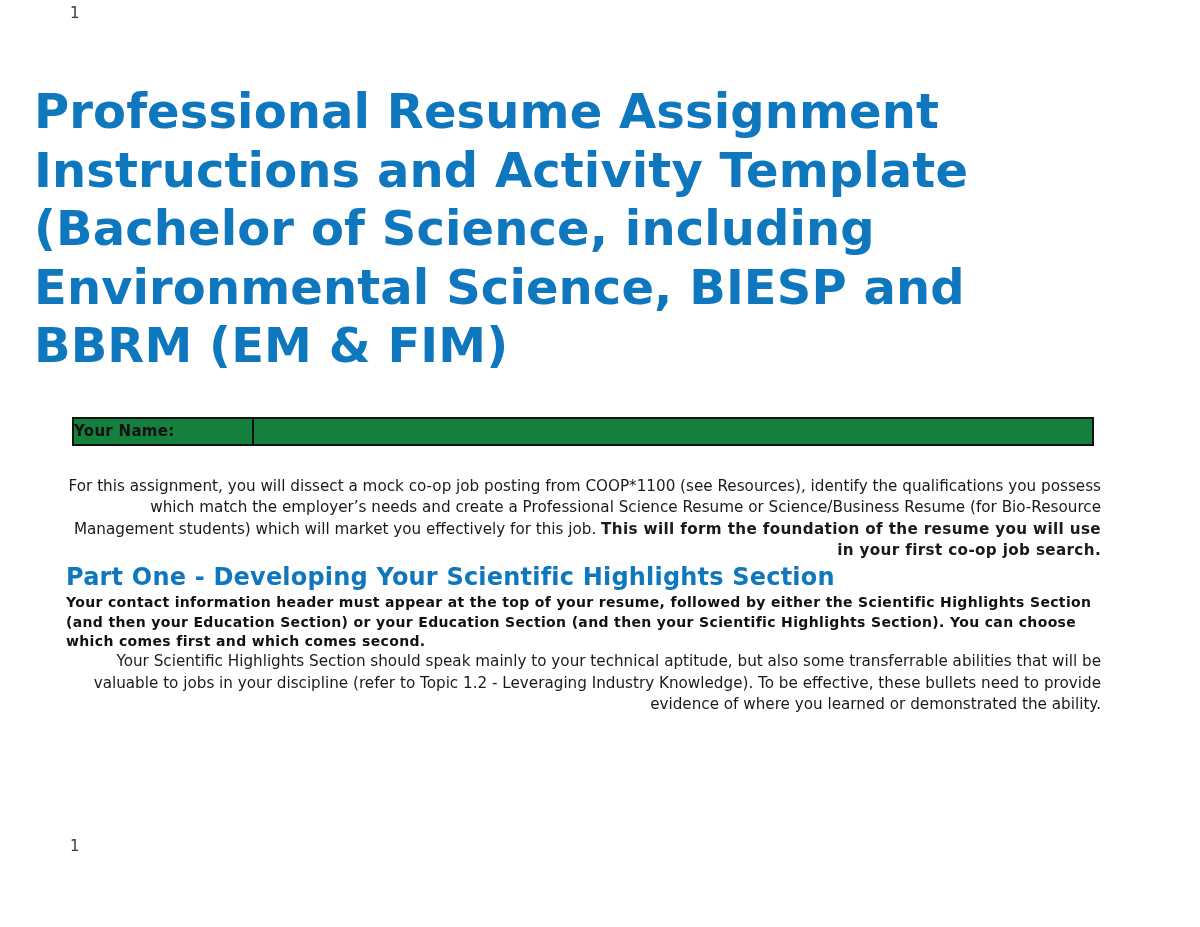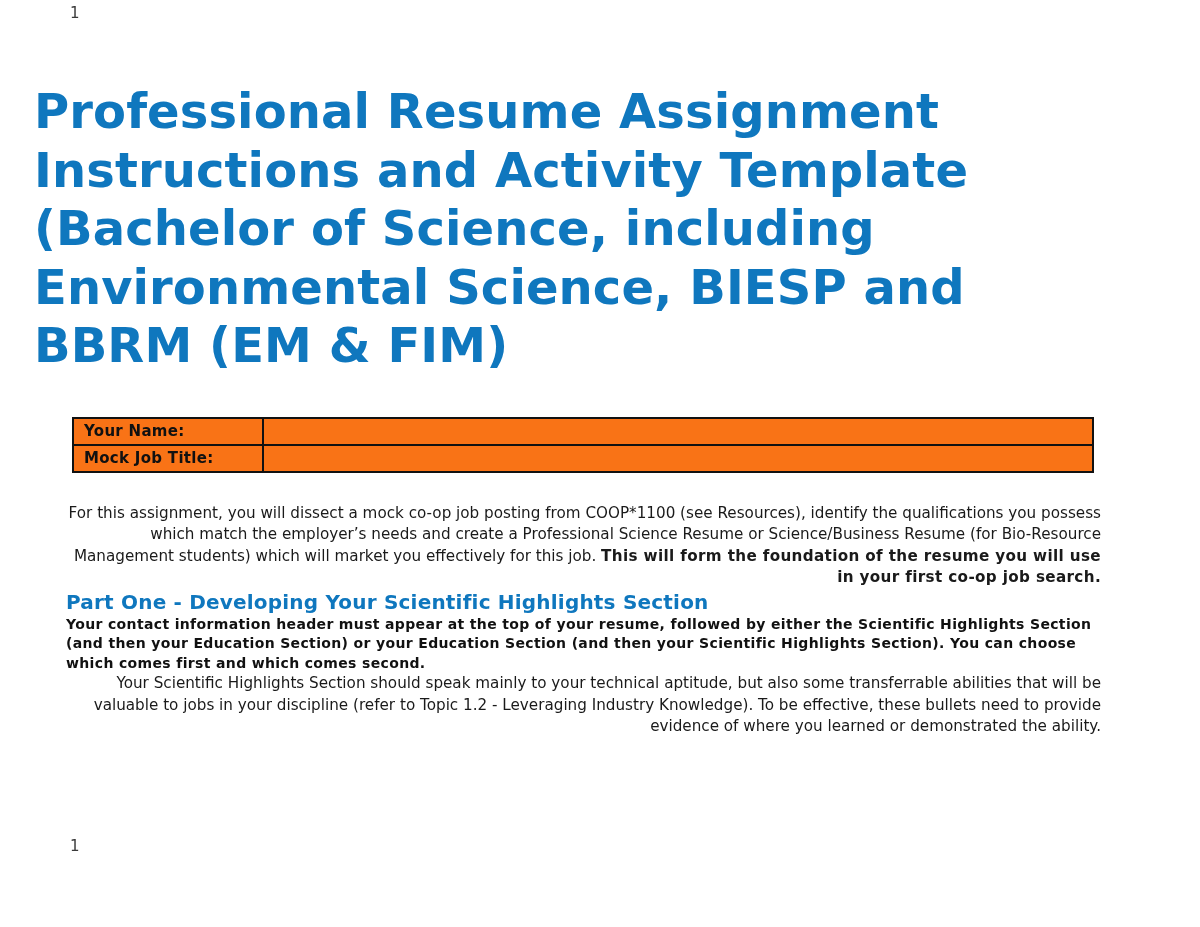--- a/index.html
+++ b/index.html
@@ -57,23 +57,23 @@
     width: 1022px;
   }
   table.info-table {
     border-collapse: collapse;
     width: 100%;
     table-layout: fixed;
     background: #FAE1D5;
   }
   table.info-table td {
     border: 2px solid #111111;
-    background: #f97316;
+    background: #15803d;
     height: 20px;
-    padding: 2px 6px 3px 10px;
+    padding: 2px 6px 3px 0;
     font-family: "DejaVu Sans", sans-serif;
     font-size: 15px;
     font-weight: bold;
     color: #111111;
     letter-spacing: 0.3px;
     vertical-align: middle;
   }
   table.info-table td.label-cell { width: 172px; white-space: nowrap; }
   table.info-table td.value-cell { font-weight: normal; }
 
@@ -100,21 +100,21 @@
     font-family: "DejaVu Sans", sans-serif;
     font-size: 14px;
     font-weight: bold;
     letter-spacing: 0.35px;
     line-height: 1.38;
     color: #111111;
   }
   h2.part-heading {
     margin: 0;
     font-family: "DejaVu Sans", sans-serif;
-    font-size: 20px;
+    font-size: 24px;
     font-weight: bold;
     color: #0F77BE;
     letter-spacing: 0.2px;
     line-height: 1.3;
   }
   .gap-before-heading { margin-top: 30px; }
   .gap-after-heading  { margin-top: 26px; }
   .gap-before-last    { margin-top: 22px; }
 </style>
 </head>
@@ -128,24 +128,20 @@
 
     <h1 class="doc-title">Professional Resume Assignment Instructions and Activity Template (Bachelor of Science, including Environmental Science, BIESP and BBRM (EM &amp; FIM)</h1>
 
     <div class="info-table-wrap">
       <table class="info-table">
         <tbody>
           <tr>
             <td class="label-cell">Your Name:</td>
             <td class="value-cell"></td>
           </tr>
-          <tr>
-            <td class="label-cell">Mock Job Title:</td>
-            <td class="value-cell"></td>
-          </tr>
         </tbody>
       </table>
     </div>
 
     <div class="body-block">
 
       <p class="body-par"><span>For this assignment, you will dissect a mock co-op job posting from COOP*1100 (see Resources), identify the qualifications you possess which match the employer’s needs and create a Professional Science Resume or Science/Business Resume (for Bio-Resource Management students) which will market you effectively for this job. </span><span class="strong-run">This will form the foundation of the resume you will use in your first co-op job search.</span></p>
 
       <h2 class="part-heading gap-before-heading">Part One - Developing Your Scientific Highlights Section</h2>
 

